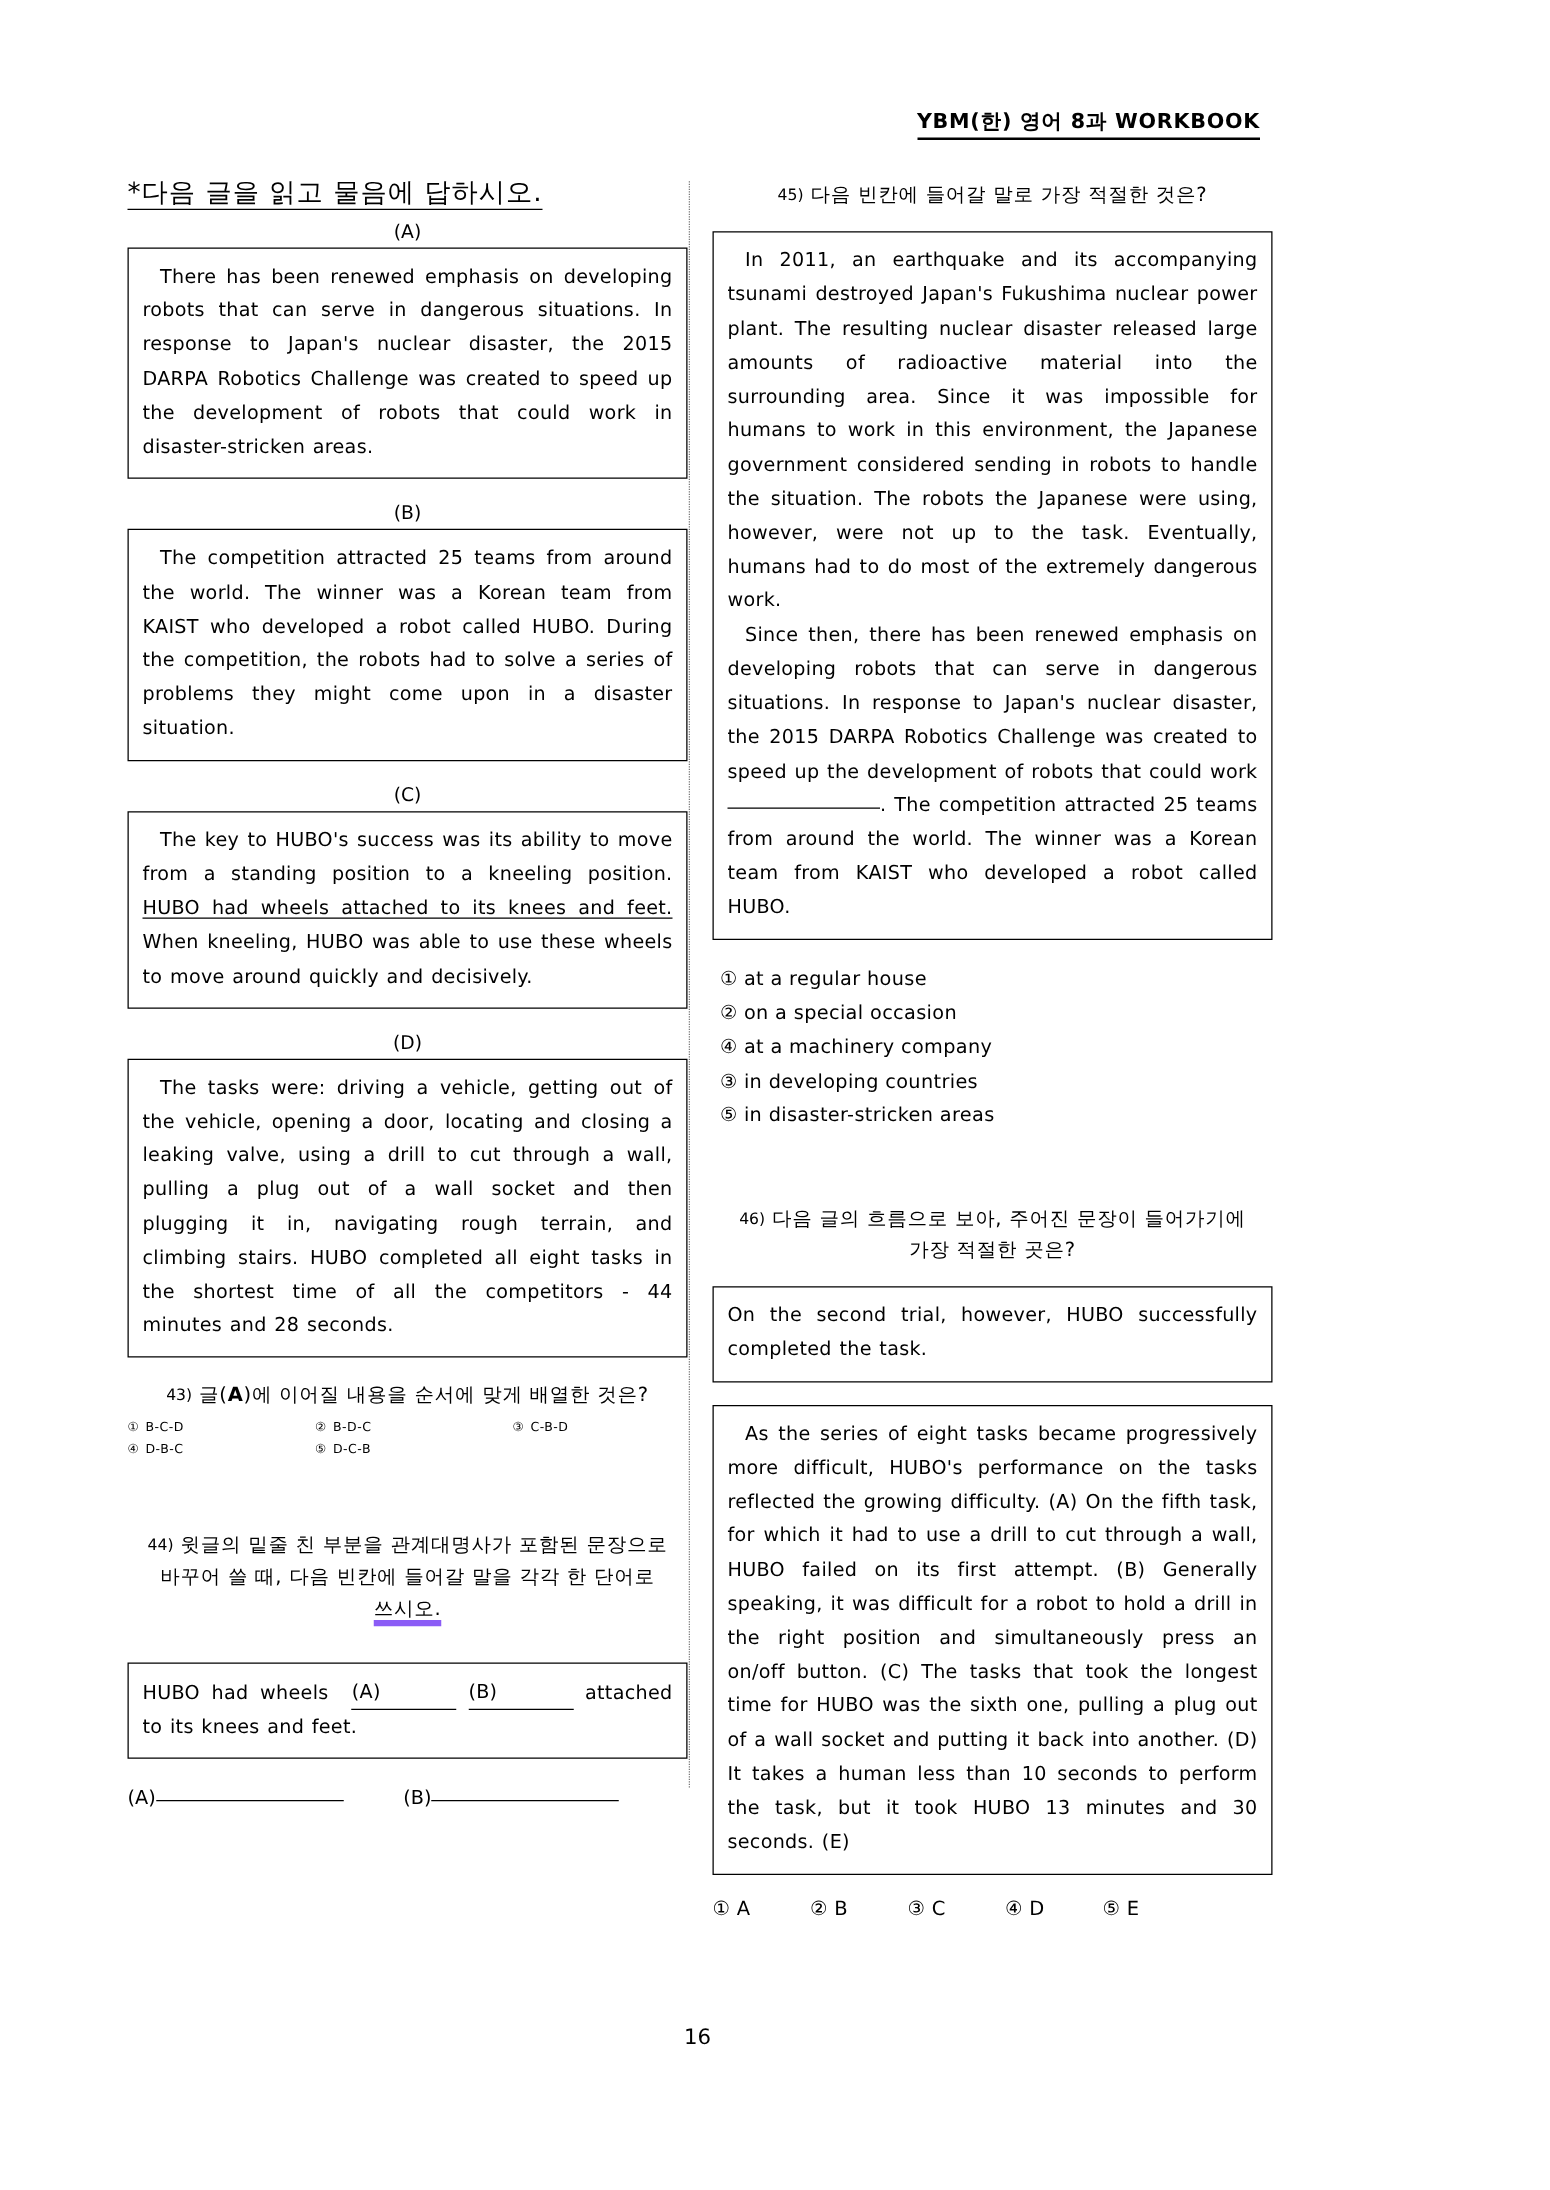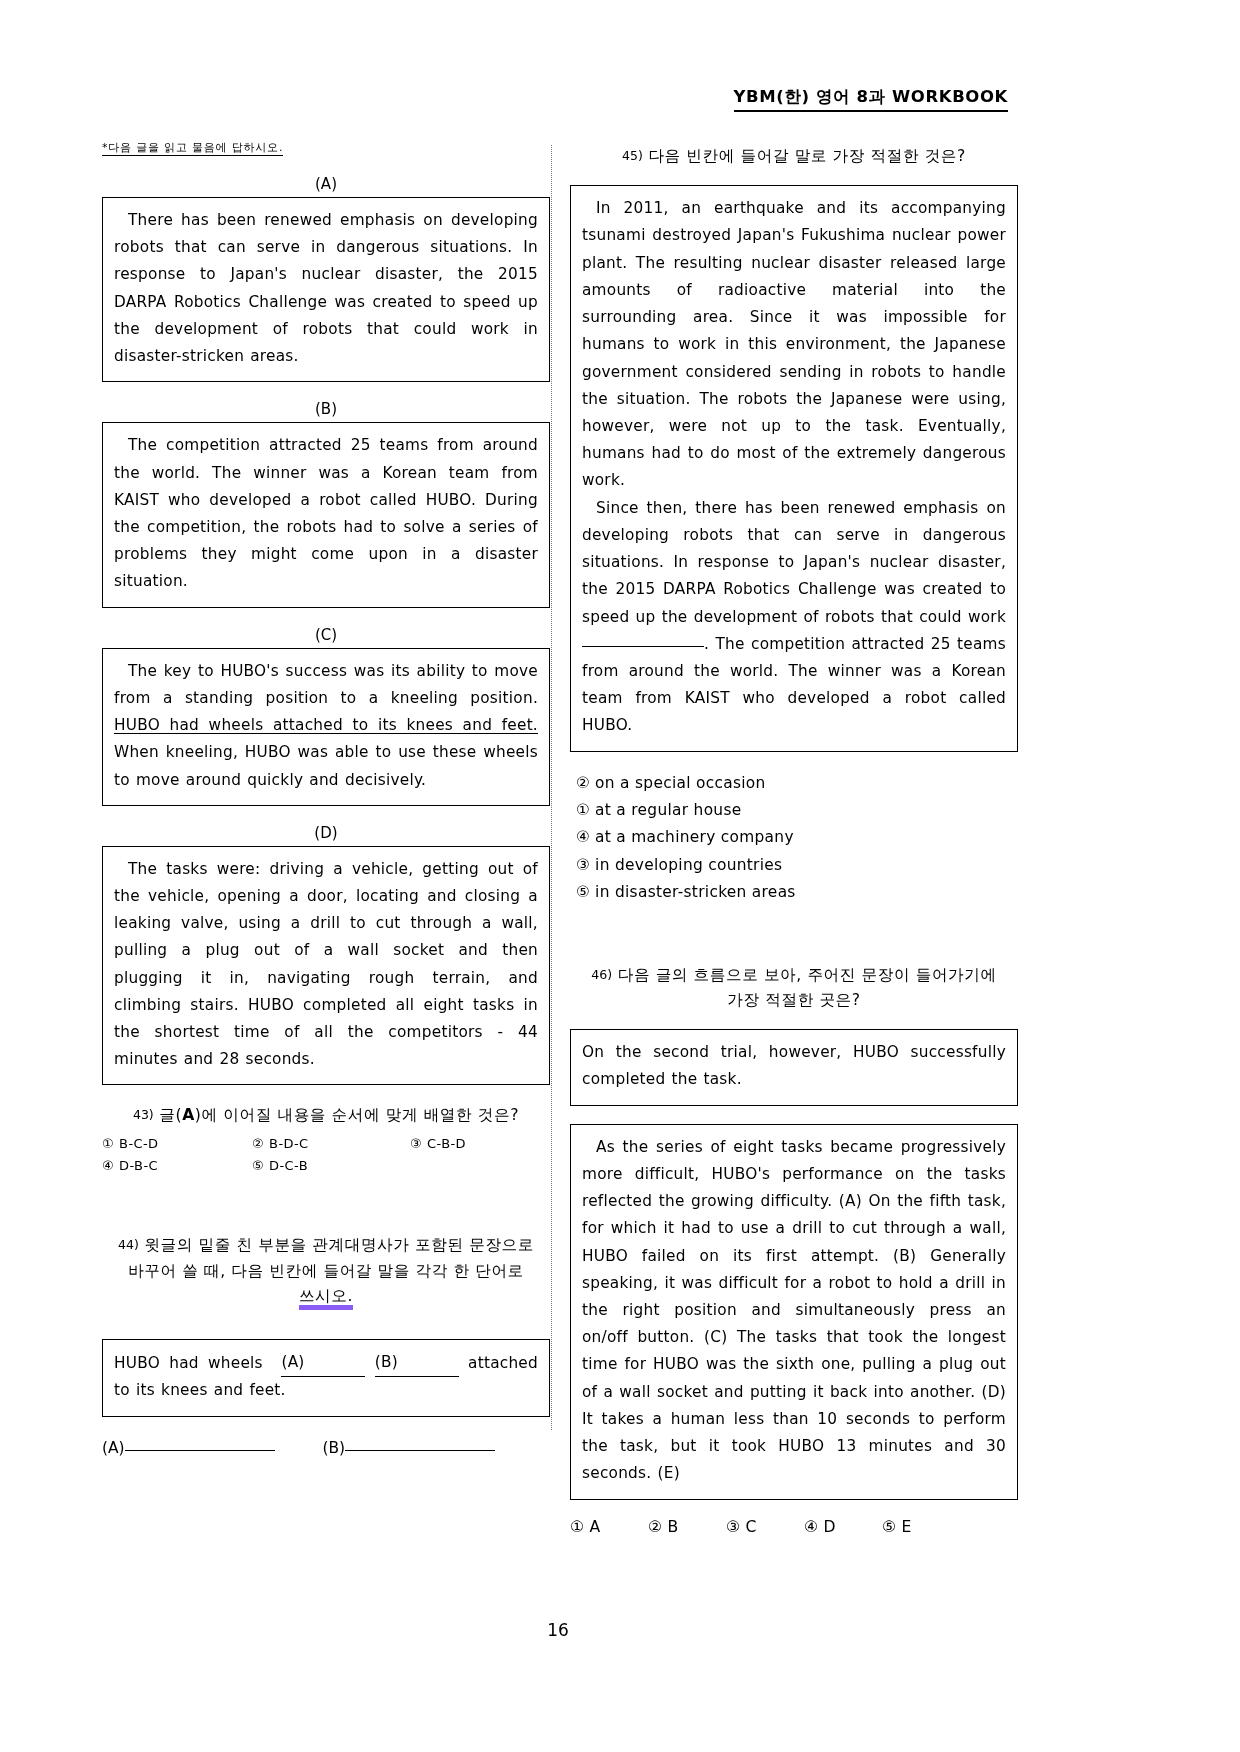--- a/index.html
+++ b/index.html
@@ -42,23 +42,23 @@
   .col-left  { left: 102px; }
   .col-right { left: 570px; }
   .divider {
     position: absolute;
     left: 551px; top: 5px;
     width: 0; height: 1285px;
     border-left: 1px dotted #777;
   }
   
   .instruction {
-    font-size: 11px;
+    font-size: 21px;
     letter-spacing: 0.8px;
-    margin-bottom: 20px;
+    margin-bottom: 8px;
     white-space: nowrap;
   }
   .instruction .underline { border-bottom: 1px solid #000; padding-bottom:1px; }
   .seg-label {
     text-align: center;
     font-size: 15px;
     margin: 0 0 4px 0;
   }
   .passage {
     border: 1px solid #000;
@@ -87,21 +87,21 @@
     letter-spacing: 0.6px;
     margin: 4px 0 4px 0;
     text-align: center;
   }
   .qnum { font-size: 12.5px; vertical-align: 1px; letter-spacing:0; }
   .question .bold { font-weight: bold; }
   .question .underline { border-bottom: 5px solid #8b5cf6; }
   .choices-grid {
     display: grid;
     grid-template-columns: 150px 158px auto;
-    font-size: 13px;
+    font-size: 10px;
     line-height: 1.72;
     letter-spacing: 0.4px;
     margin-top: 2px;
   }
   .choices-list {
     font-size: 15.4px;
     line-height: 1.78;
     letter-spacing: 0.3px;
     margin: 12px 0 0 6px;
   }
@@ -226,22 +226,22 @@
       </div>
 
       <div class="spacer-sm"></div>
 
       <div class="passage">
         <p>In 2011, an earthquake and its accompanying tsunami destroyed Japan's Fukushima nuclear power plant. The resulting nuclear disaster released large amounts of radioactive material into the surrounding area. Since it was impossible for humans to work in this environment, the Japanese government considered sending in robots to handle the situation. The robots the Japanese were using, however, were not up to the task. Eventually, humans had to do most of the extremely dangerous work.</p>
         <p><span>Since then, there has been renewed emphasis on developing robots that can serve in dangerous situations. In response to Japan's nuclear disaster, the 2015 DARPA Robotics Challenge was created to speed up the development of robots that could work</span> <span class="blankline"></span><span>. The competition attracted 25 teams from around the world. The winner was a Korean team from KAIST who developed a robot called HUBO.</span></p>
       </div>
 
       <div class="choices-list">
+        <div><span class="circ">①</span><span>at a regular house</span></div>
         <div><span class="circ">②</span><span>on a special occasion</span></div>
-        <div><span class="circ">①</span><span>at a regular house</span></div>
         <div><span class="circ">④</span><span>at a machinery company</span></div>
         <div><span class="circ">③</span><span>in developing countries</span></div>
         <div><span class="circ">⑤</span><span>in disaster-stricken areas</span></div>
       </div>
 
       <div class="spacer-lg"></div>
 
       <div class="question">
         <span class="qnum">46)</span>
         <span>다음 글의 흐름으로 보아, 주어진 문장이 들어가기에</span><br>

